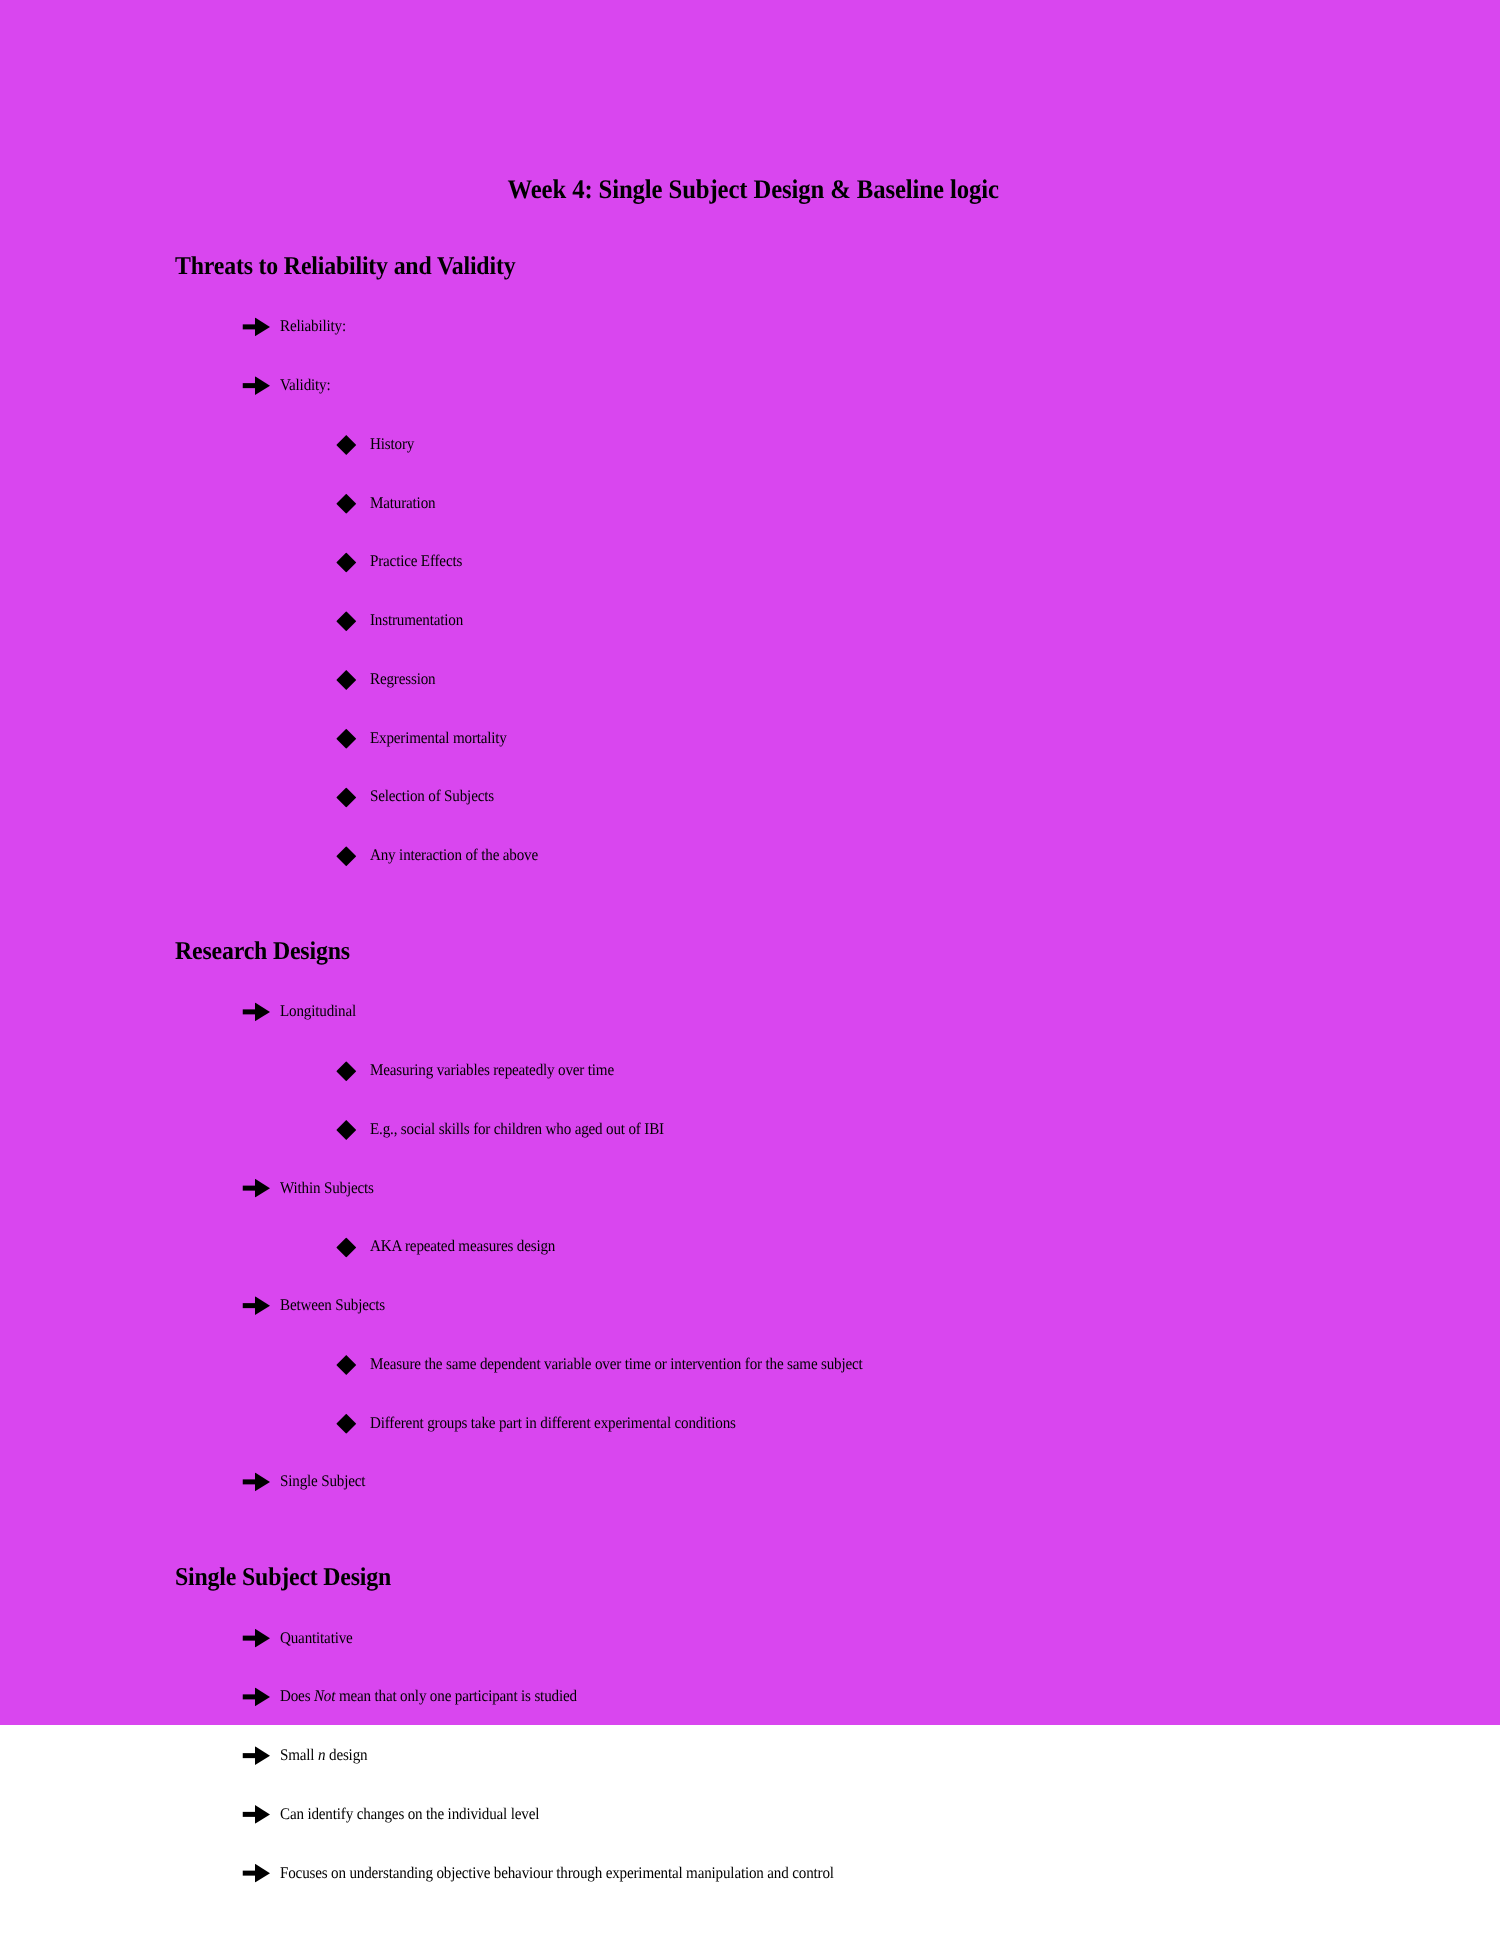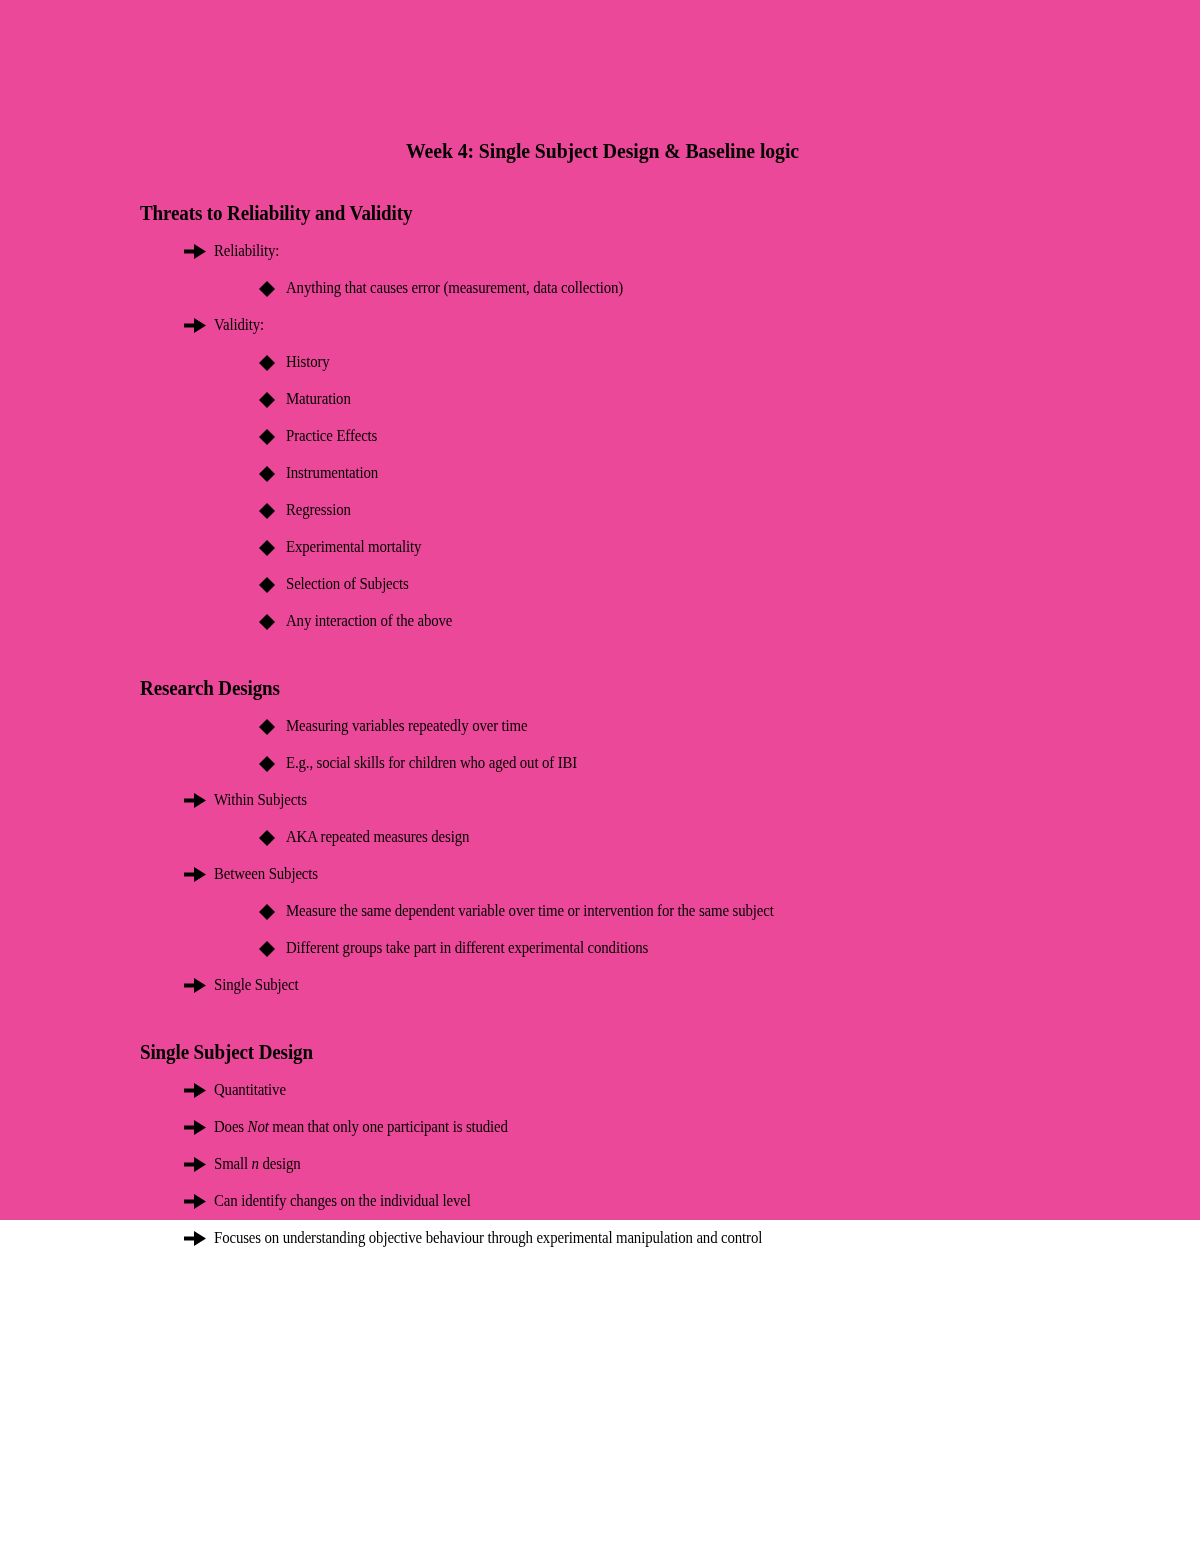--- a/index.html
+++ b/index.html
@@ -14,22 +14,22 @@
     font-family: "Liberation Serif", "DejaVu Serif", serif;
     color: #000000;
     overflow: hidden;
   }
 
   .page {
     position: absolute;
     left: 0;
     top: 0;
     width: 1200px;
-    height: 1220px;
-    background: #ec4899;
+    height: 1380px;
+    background: #d946ef;
   }
 
   .content {
     position: absolute;
     left: 140px;
     top: 136px;
     width: 925px;
   }
 
   .doc-title {
@@ -59,24 +59,24 @@
   }
 
   ul.lvl1, ul.lvl2 {
     list-style: none;
     margin: 0;
     padding: 0;
   }
 
   li.item {
     position: relative;
-    font-size: 16px;
+    font-size: 13px;
     line-height: 31px;
     letter-spacing: -0.15px;
-    margin: 6px;
+    margin: 16px;
   }
 
   
   li.lvl1 {
     padding-left: 68px;
   }
   li.lvl1 > .bullet {
     position: absolute;
     left: 38px;
     top: 0;
@@ -134,27 +134,20 @@
         <div class="section-heading">Threats to Reliability and Validity</div>
         <ul class="lvl1">
           <li class="item lvl1"><span class="bullet">
               <span class="arrow-glyph">
                 <svg width="22" height="15" viewBox="0 0 22 15">
                   <rect x="0" y="5.5" width="12.5" height="4" fill="#000"></rect>
                   <polygon points="10,0 22,7.5 10,15" fill="#000"></polygon>
                 </svg>
               </span>
             </span><span class="txt">Reliability:</span></li>
-          <li class="item lvl2"><span class="bullet">
-              <span class="diamond-glyph">
-                <svg width="16" height="16" viewBox="0 0 16 16">
-                  <polygon points="8,0 16,8 8,16 0,8" fill="#000"></polygon>
-                </svg>
-              </span>
-            </span><span class="txt">Anything that causes error (measurement, data collection)</span></li>
           <li class="item lvl1"><span class="bullet">
               <span class="arrow-glyph">
                 <svg width="22" height="15" viewBox="0 0 22 15">
                   <rect x="0" y="5.5" width="12.5" height="4" fill="#000"></rect>
                   <polygon points="10,0 22,7.5 10,15" fill="#000"></polygon>
                 </svg>
               </span>
             </span><span class="txt">Validity:</span></li>
           <li class="item lvl2"><span class="bullet">
               <span class="diamond-glyph">
@@ -209,20 +202,28 @@
               <span class="diamond-glyph">
                 <svg width="16" height="16" viewBox="0 0 16 16">
                   <polygon points="8,0 16,8 8,16 0,8" fill="#000"></polygon>
                 </svg>
               </span>
             </span><span class="txt">Any interaction of the above</span></li>
         </ul>
         <div class="section-gap"></div>
         <div class="section-heading">Research Designs</div>
         <ul class="lvl1">
+          <li class="item lvl1"><span class="bullet">
+              <span class="arrow-glyph">
+                <svg width="22" height="15" viewBox="0 0 22 15">
+                  <rect x="0" y="5.5" width="12.5" height="4" fill="#000"></rect>
+                  <polygon points="10,0 22,7.5 10,15" fill="#000"></polygon>
+                </svg>
+              </span>
+            </span><span class="txt">Longitudinal</span></li>
           <li class="item lvl2"><span class="bullet">
               <span class="diamond-glyph">
                 <svg width="16" height="16" viewBox="0 0 16 16">
                   <polygon points="8,0 16,8 8,16 0,8" fill="#000"></polygon>
                 </svg>
               </span>
             </span><span class="txt">Measuring variables repeatedly over time</span></li>
           <li class="item lvl2"><span class="bullet">
               <span class="diamond-glyph">
                 <svg width="16" height="16" viewBox="0 0 16 16">

